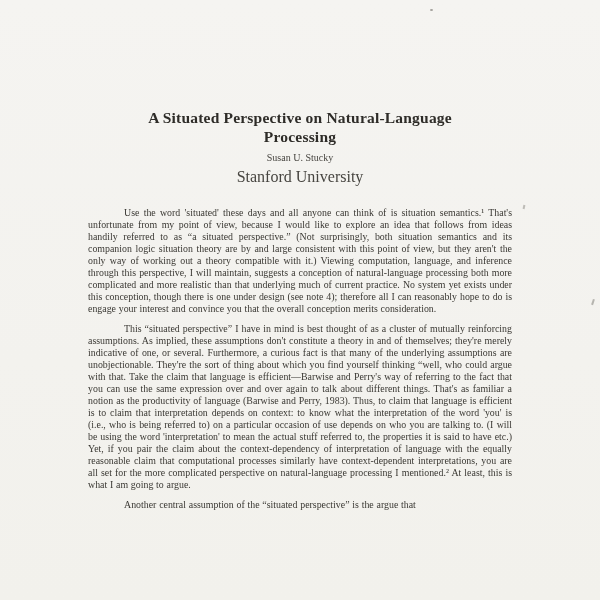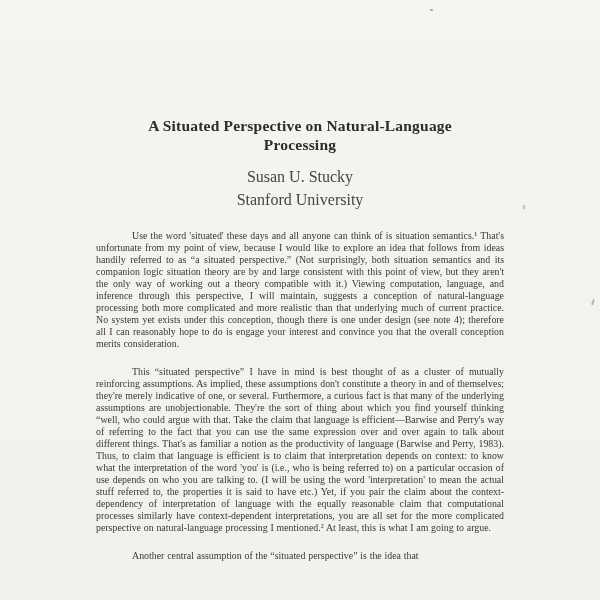--- a/index.html
+++ b/index.html
@@ -18,49 +18,49 @@
   .page {
     position: absolute;
     inset: 0;
     background: linear-gradient(180deg, #f5f4f1 0%, #f3f2ee 60%, #f2f1ec 100%);
   }
   .title-block {
     padding-top: 104px;
     text-align: center;
   }
   .paper-title {
-    margin: 12px auto;
+    margin: 4px auto;
     max-width: 350px;
     font-size: 15.5px;
     line-height: 1.25;
     font-weight: bold;
     letter-spacing: 0.2px;
     color: #2e2c28;
   }
   .author-name {
-    margin-top: 13px;
-    font-size: 16px;
+    margin-top: 5px;
+    font-size: 10px;
     color: #474540;
   }
   .affiliation {
     margin-top: 5px;
     font-size: 16px;
     color: #474540;
   }
   .document-body {
     width: 440px;
     margin: 21px auto 0 auto;
     text-align: justify;
     font-size: 9.9px;
     line-height: 12px;
     color: #3a3833;
     text-rendering: optimizeLegibility;
   }
   .document-body p {
-    margin: 16px;
+    margin: 8px;
     text-indent: 36px;
     word-spacing: 0.3px;
   }
   .scan-mark {
     position: absolute;
     background: #6b6962;
   }
   .scan-mark.dot-top {
     left: 430px;
     top: 9px;
@@ -97,16 +97,16 @@
 
   <div class="title-block">
     <div class="paper-title">A Situated Perspective on Natural-Language Processing</div>
     <div class="author-name">Susan U. Stucky</div>
     <div class="affiliation">Stanford University</div>
   </div>
 
   <div class="document-body">
     <p>Use the word 'situated' these days and all anyone can think of is situation semantics.¹ That's unfortunate from my point of view, because I would like to explore an idea that follows from ideas handily referred to as “a situated perspective.” (Not surprisingly, both situation semantics and its companion logic situation theory are by and large consistent with this point of view, but they aren't the only way of working out a theory compatible with it.) Viewing computation, language, and inference through this perspective, I will maintain, suggests a conception of natural-language processing both more complicated and more realistic than that underlying much of current practice. No system yet exists under this conception, though there is one under design (see note 4); therefore all I can reasonably hope to do is engage your interest and convince you that the overall conception merits consideration.</p>
     <p>This “situated perspective” I have in mind is best thought of as a cluster of mutually reinforcing assumptions. As implied, these assumptions don't constitute a theory in and of themselves; they're merely indicative of one, or several. Furthermore, a curious fact is that many of the underlying assumptions are unobjectionable. They're the sort of thing about which you find yourself thinking “well, who could argue with that. Take the claim that language is efficient—Barwise and Perry's way of referring to the fact that you can use the same expression over and over again to talk about different things. That's as familiar a notion as the productivity of language (Barwise and Perry, 1983). Thus, to claim that language is efficient is to claim that interpretation depends on context: to know what the interpretation of the word 'you' is (i.e., who is being referred to) on a particular occasion of use depends on who you are talking to. (I will be using the word 'interpretation' to mean the actual stuff referred to, the properties it is said to have etc.) Yet, if you pair the claim about the context-dependency of interpretation of language with the equally reasonable claim that computational processes similarly have context-dependent interpretations, you are all set for the more complicated perspective on natural-language processing I mentioned.² At least, this is what I am going to argue.</p>
-    <p>Another central assumption of the “situated perspective” is the idea that</p>
+    <p>Another central assumption of the “situated perspective” is the argue that</p>
   </div>
 
 </div>
 
 </body></html>

